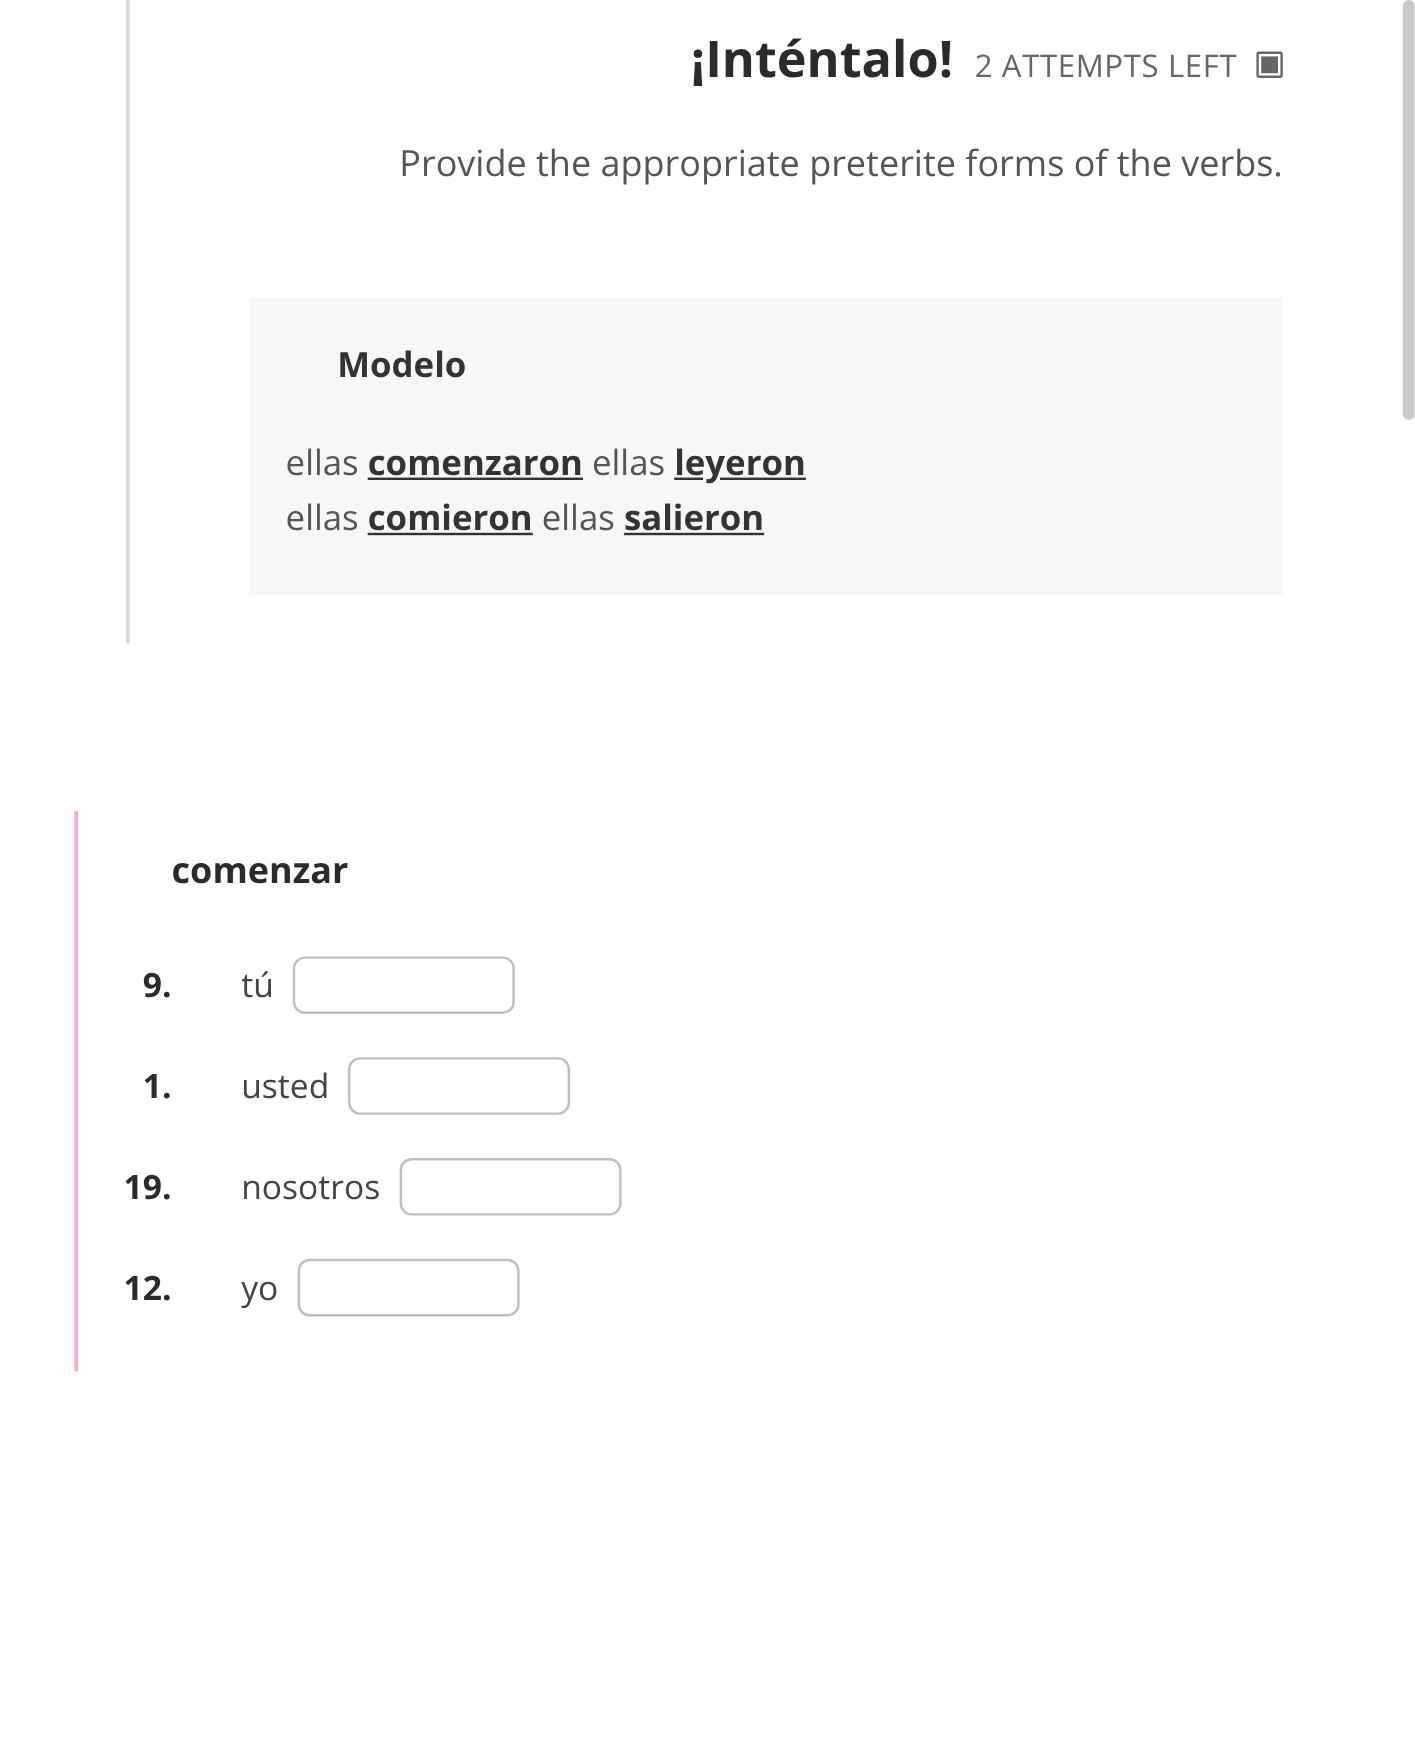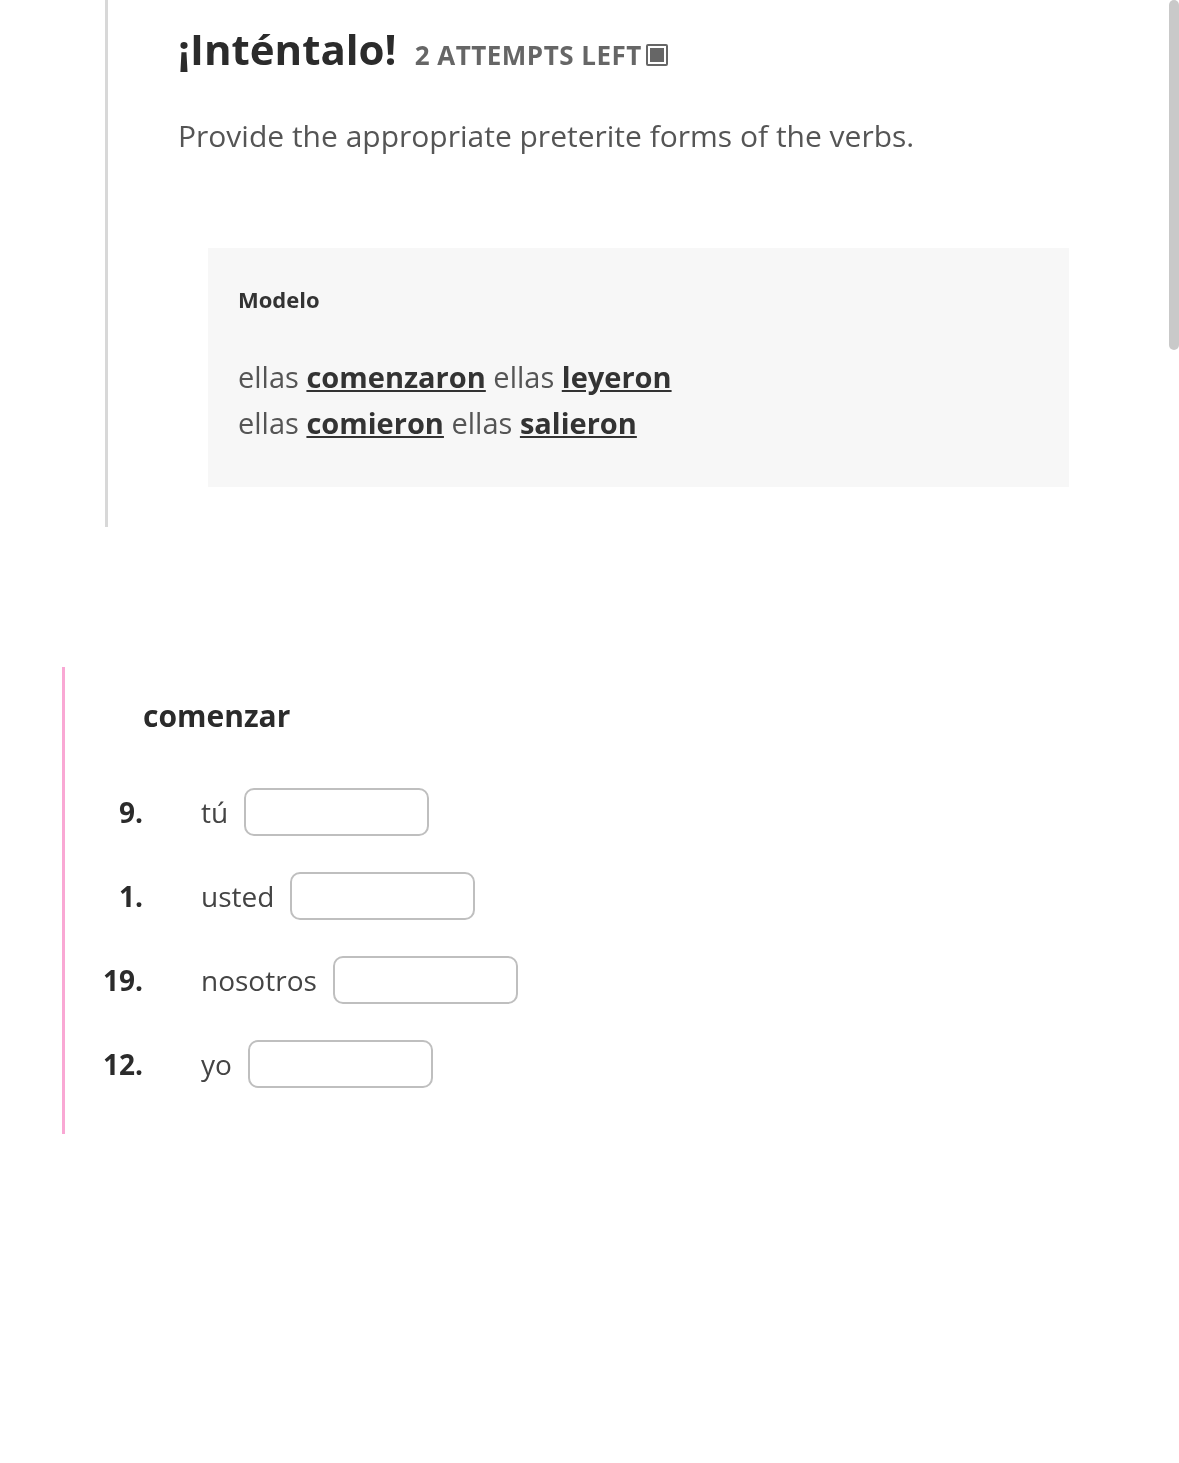--- a/index.html
+++ b/index.html
@@ -34,34 +34,35 @@
       width: 10px;
       height: 350px;
       background: #c9c9c9;
       border-radius: 5px;
     }
     .header-row {
       display: flex;
       align-items: baseline;
       gap: 18px;
       margin-bottom: 36px;
+      justify-content: flex-end;
     }
     .title {
       font-size: 42px;
       font-weight: 700;
       color: #2b2b2b;
     }
     .attempts {
       font-size: 26px;
-      font-weight: 700;
+      font-weight: 400;
       color: #666;
       letter-spacing: 0.5px;
       display: flex;
       align-items: center;
-      gap: 4px;
+      gap: 16px;
     }
     .stop-icon {
       width: 22px;
       height: 22px;
       border: 2px solid #666;
       border-radius: 2px;
       display: inline-block;
       position: relative;
     }
     .stop-icon::after {
@@ -71,31 +72,33 @@
       left: 2px;
       width: 14px;
       height: 14px;
       background: #666;
     }
     .instructions {
       font-size: 30px;
       color: #555;
       line-height: 1.5;
       margin-bottom: 90px;
+      text-align: right;
     }
     .modelo-box {
       background: #f7f7f7;
       margin-left: 30px;
       padding: 36px 30px 40px 30px;
     }
     .modelo-title {
-      font-size: 22px;
+      font-size: 29px;
       font-weight: 700;
       color: #333;
       margin-bottom: 40px;
+      margin-left: 43px;
     }
     .modelo-content {
       font-size: 29px;
       color: #555;
       line-height: 1.6;
     }
     .modelo-content .bold-underline {
       font-weight: 700;
       text-decoration: underline;
       color: #333;

